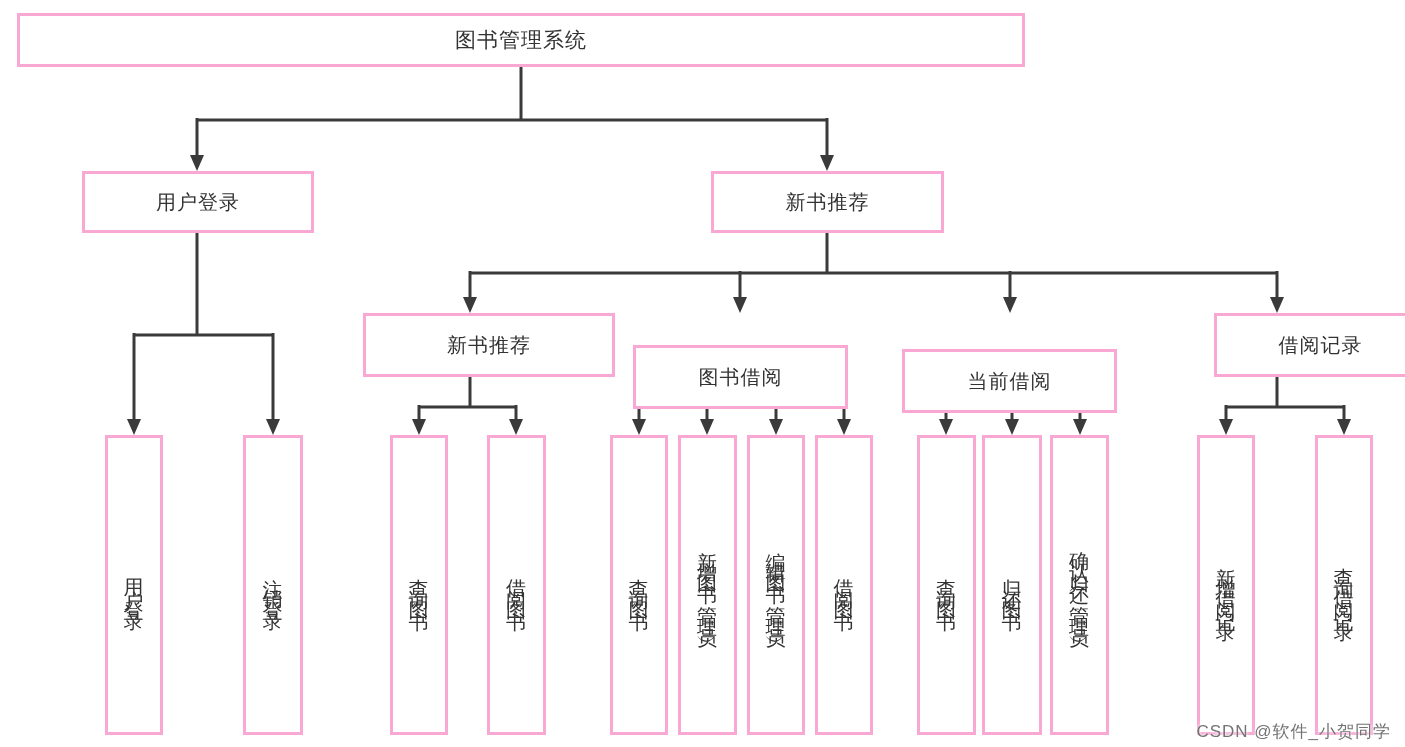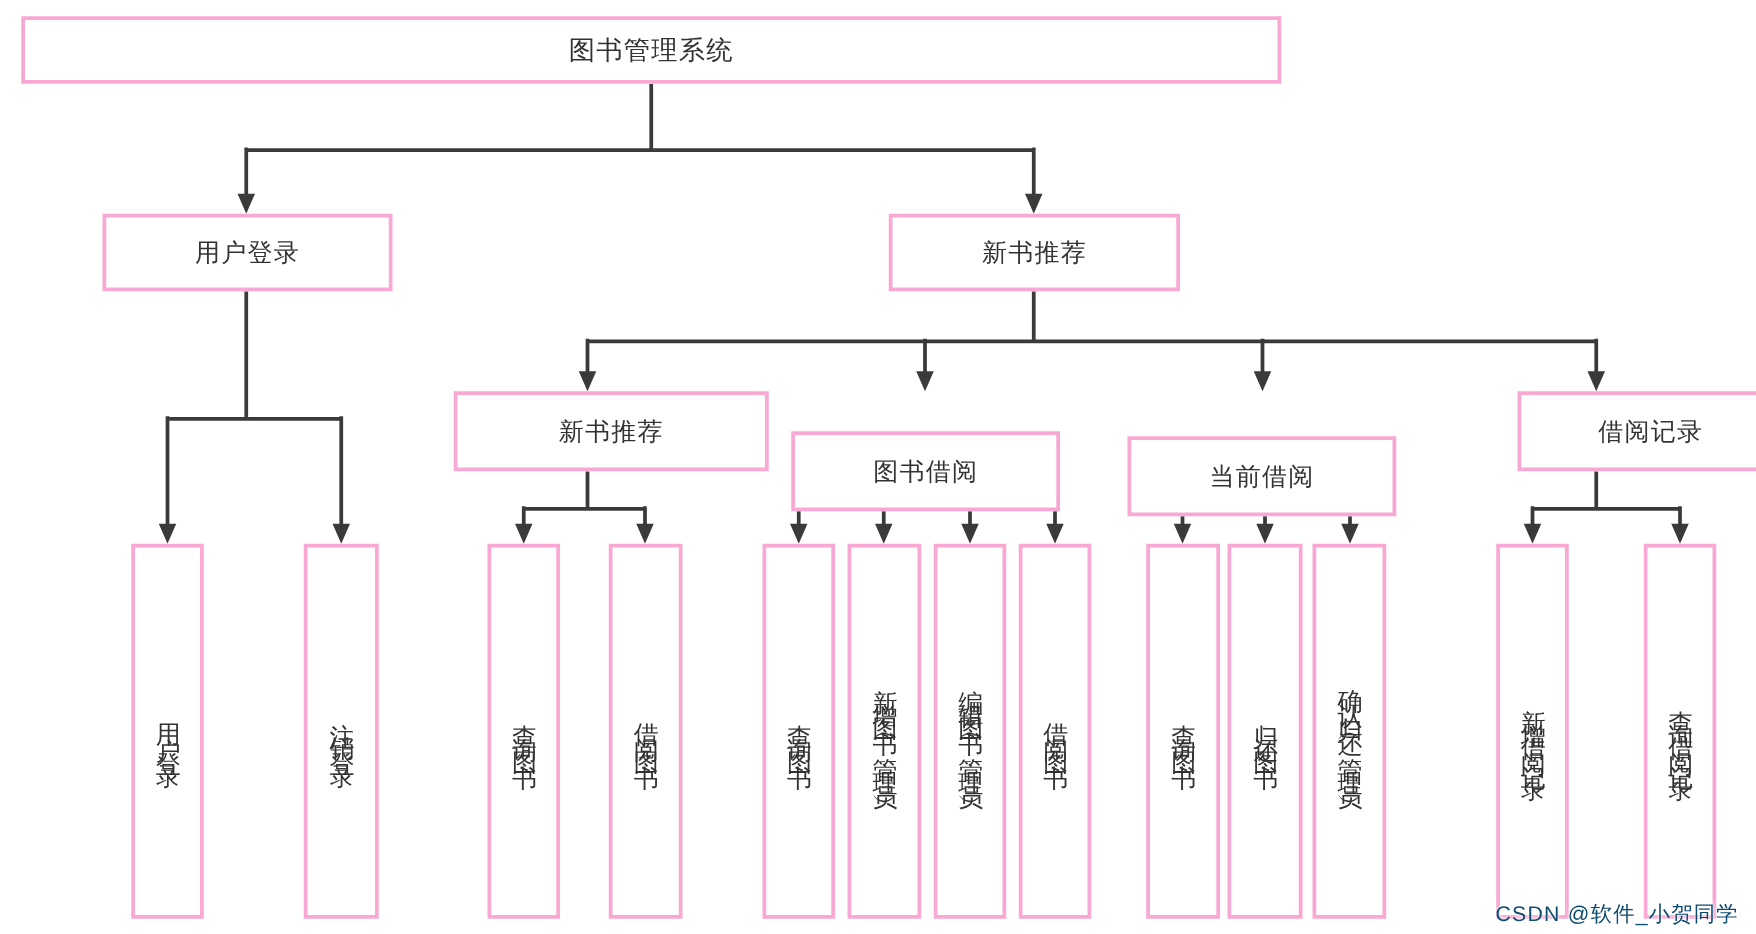--- a/index.html
+++ b/index.html
@@ -39,21 +39,21 @@
     letter-spacing: 11px;
     line-height: 1;
     color: #333333;
     white-space: nowrap;
   }
   .watermark {
     position: absolute;
     right: 14px;
     bottom: 4px;
     font-size: 17px;
-    color: #0c4a6e;
+    color: #737373;
     letter-spacing: 1px;
     text-shadow: 0 0 2px #ffffff, 0 0 4px #ffffff;
     pointer-events: none;
   }
 </style>
 </head>
 <body>
 
 <div id="canvas">
 

